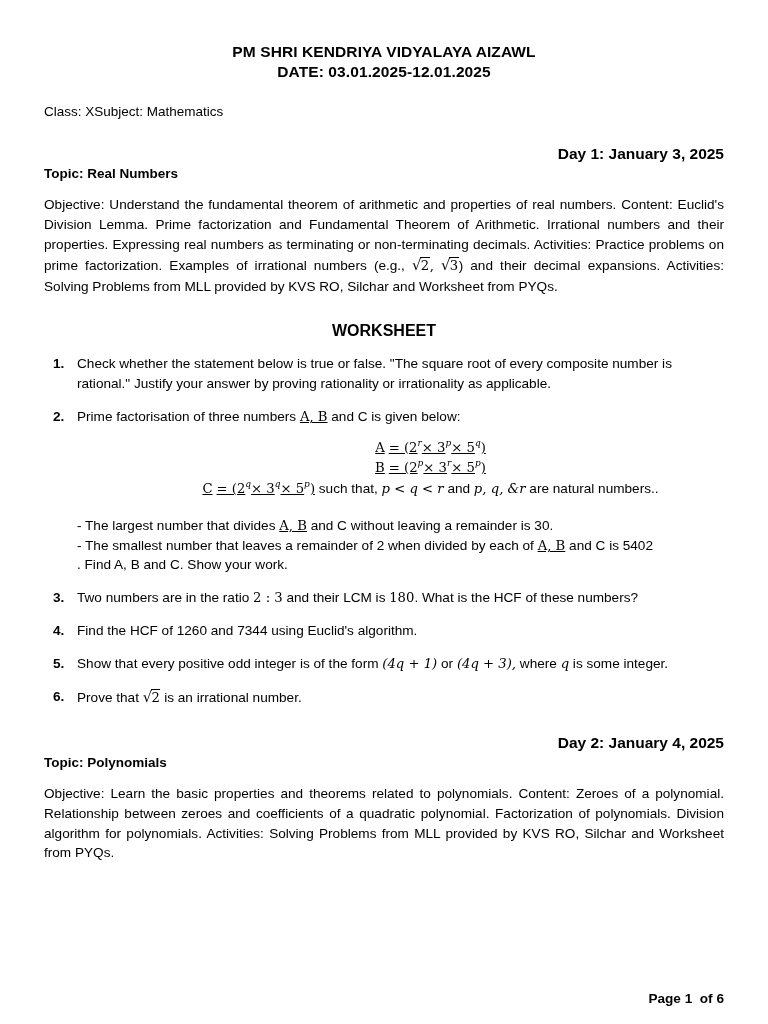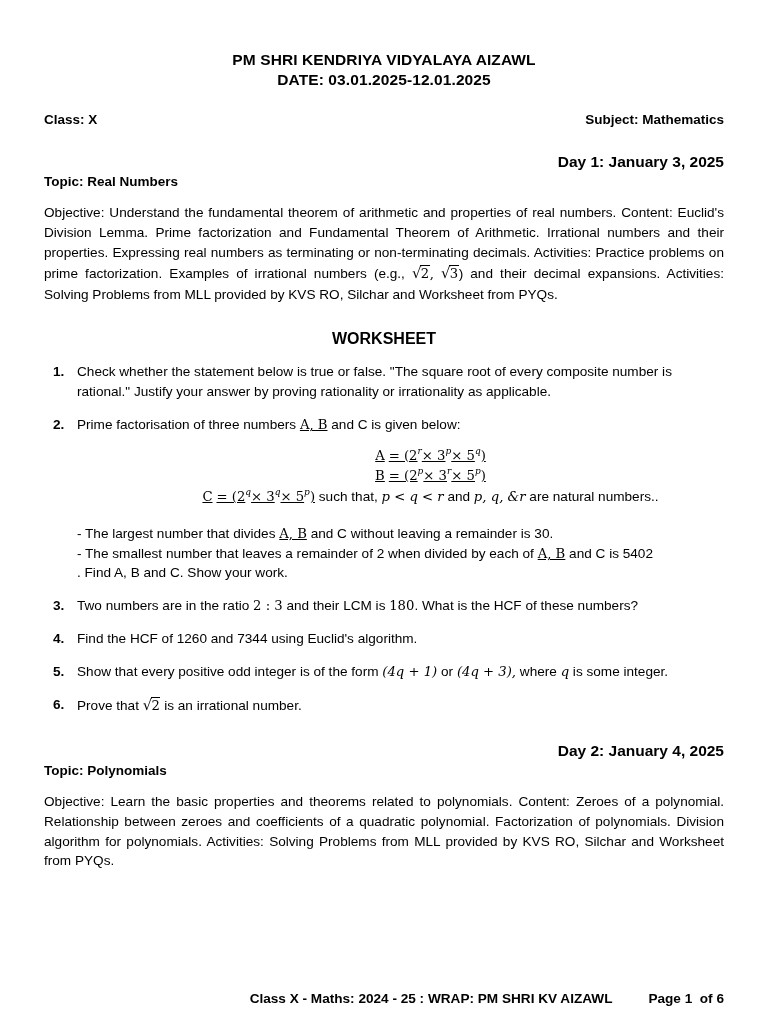--- a/index.html
+++ b/index.html
@@ -14,42 +14,41 @@
     font-family: "Liberation Sans", sans-serif;
     color: #000000;
     -webkit-font-smoothing: antialiased;
   }
   .page {
     position: absolute;
     left: 0; top: 0;
     width: 768px;
     height: 1024px;
     box-sizing: border-box;
-    padding: 12px 44px;
+    padding: 4px 44px;
   }
 
   
   .doc-header {
     text-align: center;
     padding-top: 38px;
     line-height: 1.30;
   }
   .doc-header .hline {
     font-weight: bold;
     font-size: 15.5px;
     letter-spacing: 0.1px;
     white-space: nowrap;
   }
 
   .classbar {
     display: flex;
-    justify-content: space-between;
     align-items: baseline;
     margin-top: 22px;
-    font-weight: bold;
+    font-weight: normal;
     font-size: 13.5px;
   }
 
   
   .day-heading {
     text-align: right;
     font-weight: bold;
     font-size: 15.5px;
     margin-top: 26px;
   }
@@ -222,17 +221,16 @@
 
     <li><span>Prove that</span> <span class="sqrt"><span class="rad">√</span><span class="rand mn">2</span></span> <span>is an irrational number.</span></li>
 
   </ol>
 
   <div class="day-heading">Day 2: January 4, 2025</div>
   <div class="topic-line">Topic: Polynomials</div>
   <p class="objective">Objective: Learn the basic properties and theorems related to polynomials. Content: Zeroes of a polynomial. Relationship between zeroes and coefficients of a quadratic polynomial. Factorization of polynomials. Division algorithm for polynomials. Activities: Solving Problems from MLL provided by KVS RO, Silchar and Worksheet from PYQs.</p>
 
   <div class="doc-footer">
-    <span class="f-left">Class X - Maths: 2024 - 25 : WRAP: PM SHRI KV AIZAWL</span>
     <span class="f-right">Page 1  of 6</span>
   </div>
 
 </div>
 
 </body></html>

